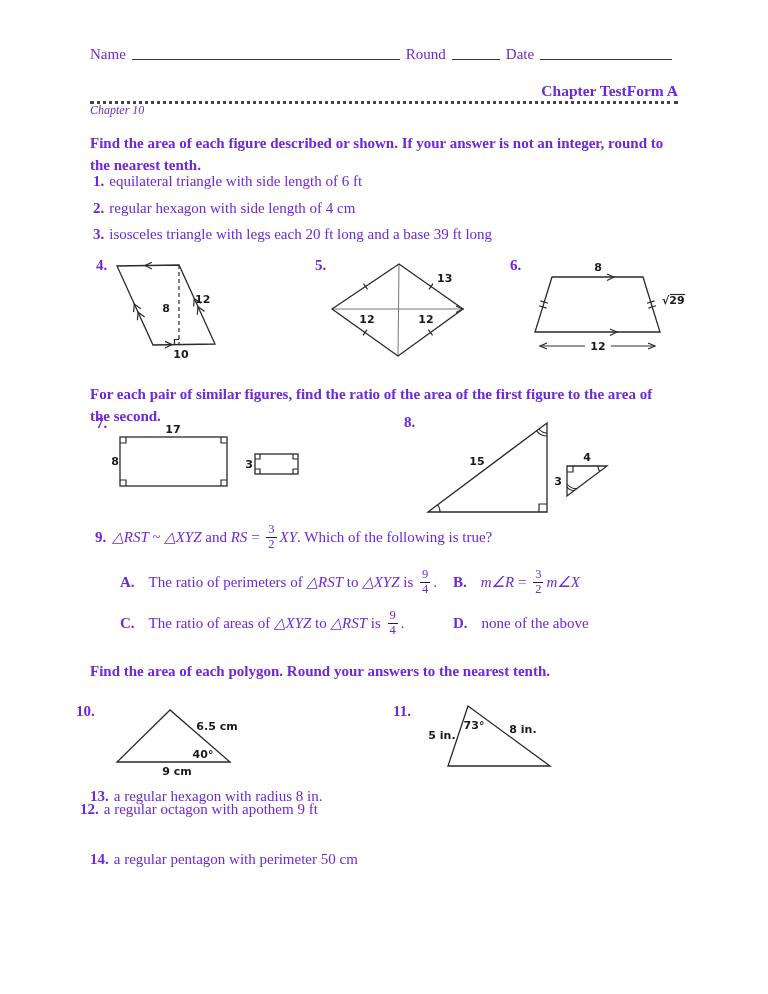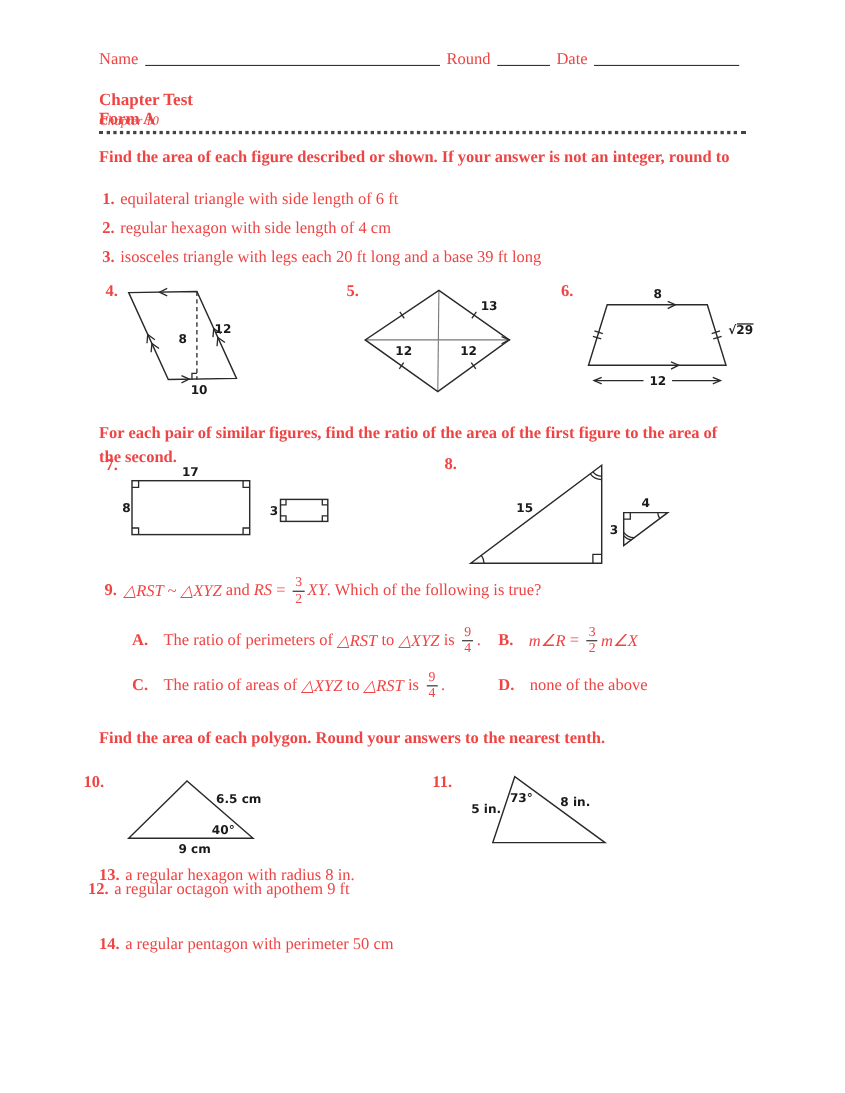--- a/index.html
+++ b/index.html
@@ -1,30 +1,30 @@
 <!DOCTYPE html>
 <html><head>
 <meta charset="utf-8">
 <style>
   html,body{margin:0;padding:0;background:#e8e8e8;}
   .page{
     position:relative;width:768px;height:994px;background:#ffffff;
-    font-family:"Liberation Serif",serif;color:#ef4444;font-size:15px;
+    font-family:"Liberation Serif",serif;color:#6d28d9;font-size:15px;
     margin:0 auto;overflow:hidden;
   }
   .abs{position:absolute;}
   .b{font-weight:bold;}
   .i{font-style:italic;}
   
   .header-row{top:46px;left:90px;width:588px;display:flex;align-items:flex-end;}
   .uline{display:inline-block;height:2px;border-bottom:1.4px solid #333;margin:0 6px 3px 6px;}
   .flex1{flex:1;}
   
-  .title-row{top:82px;left:90px;width:588px;display:flex;justify-content:flex-start;
-    border-bottom:3px dotted #444;padding-bottom:1px;font-size:15.5px;flex-direction:column;}
+  .title-row{top:82px;left:90px;width:588px;display:flex;justify-content:flex-end;
+    border-bottom:3px dotted #444;padding-bottom:1px;font-size:15.5px;}
   .subtitle{top:103px;left:90px;font-style:italic;font-size:12px;}
   .heading{left:90px;width:610px;font-weight:bold;line-height:22px;font-size:15px;}
   .item{display:flex;}
   .item .num{font-weight:bold;margin-right:5px;}
   .fignum{font-weight:bold;font-size:15px;}
   
   svg{overflow:visible;}
   .shape{fill:none;stroke:#2a2a2a;stroke-width:1.3;stroke-linejoin:miter;}
   .thin{fill:none;stroke:#777;stroke-width:1;}
   .mark{fill:none;stroke:#2a2a2a;stroke-width:1.2;}
@@ -54,20 +54,21 @@
   </div>
 
   <div class="abs title-row">
     <span class="b">Chapter Test</span>
     <span class="b">Form A</span>
   </div>
   <div class="abs subtitle">Chapter 10</div>
 
   <div class="abs heading" style="top:132px">
     <div>Find the area of each figure described or shown. If your answer is not an integer, round to</div>
+    <div>the nearest tenth.</div>
   </div>
 
   <div class="abs item" style="top:173px;left:93px">
     <span class="num">1.</span>
     <span>equilateral triangle with side length of 6 ft</span>
   </div>
   <div class="abs item" style="top:200px;left:93px">
     <span class="num">2.</span>
     <span>regular hexagon with side length of 4 cm</span>
   </div>

